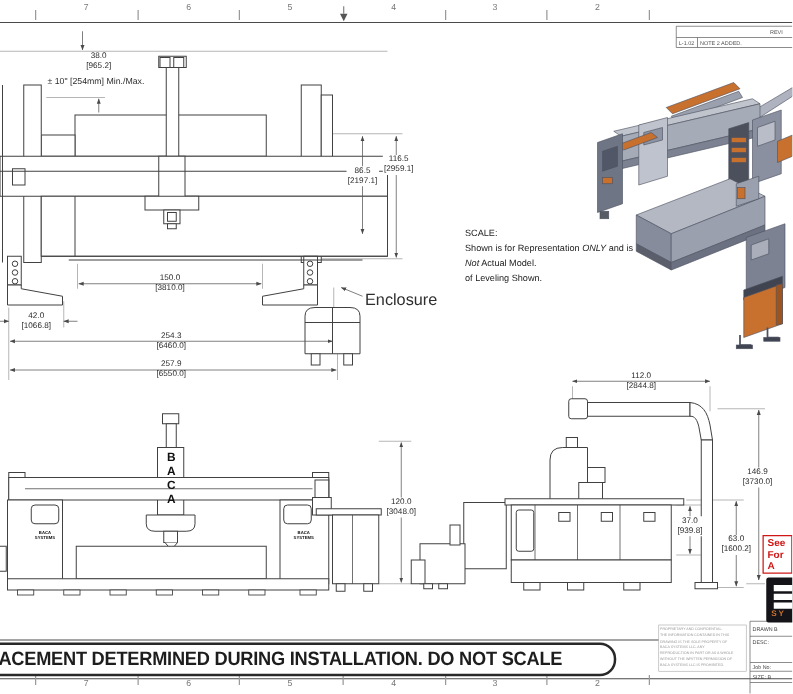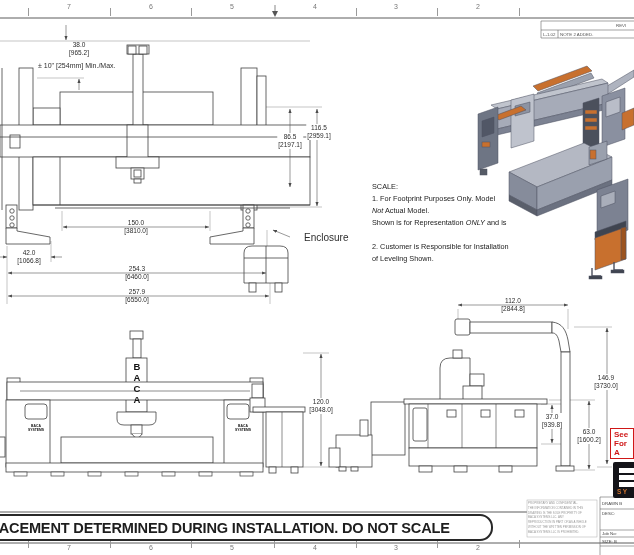--- a/index.html
+++ b/index.html
@@ -343,29 +343,27 @@
         <div>[1066.8]</div>
   </div>
   <div class="dim" style="left:137px;top:265px">
     <div>254.3</div>
         <div>[6460.0]</div>
   </div>
   <div class="dim" style="left:137px;top:288px">
     <div>257.9</div>
         <div>[6550.0]</div>
   </div>
-  <div class="t" style="left:304px;top:232px;font-size:10px">Enclosure</div>
+  <div class="t" style="left:292px;top:232px;font-size:13px">Enclosure</div>
 </div>
 
 <div class="notes">
   <div>SCALE:</div>
-  <div>1.  For Footprint Purposes Only.  Model</div>
+  <div><span>Shown is for Representation </span><i>ONLY</i><span> and is</span></div>
   <div><i>Not</i><span> Actual Model.</span></div>
-  <div><span>Shown is for Representation </span><i>ONLY</i><span> and is</span></div>
-  <div class="gap">2.  Customer is Responsible for Installation</div>
   <div>of Leveling Shown.</div>
 </div>
 
 <div class="baca-col">
   <span>B</span>
   <span>A</span>
   <span>C</span>
   <span>A</span>
 </div>
 <div class="panel-logo" style="left:36px;top:424px">

